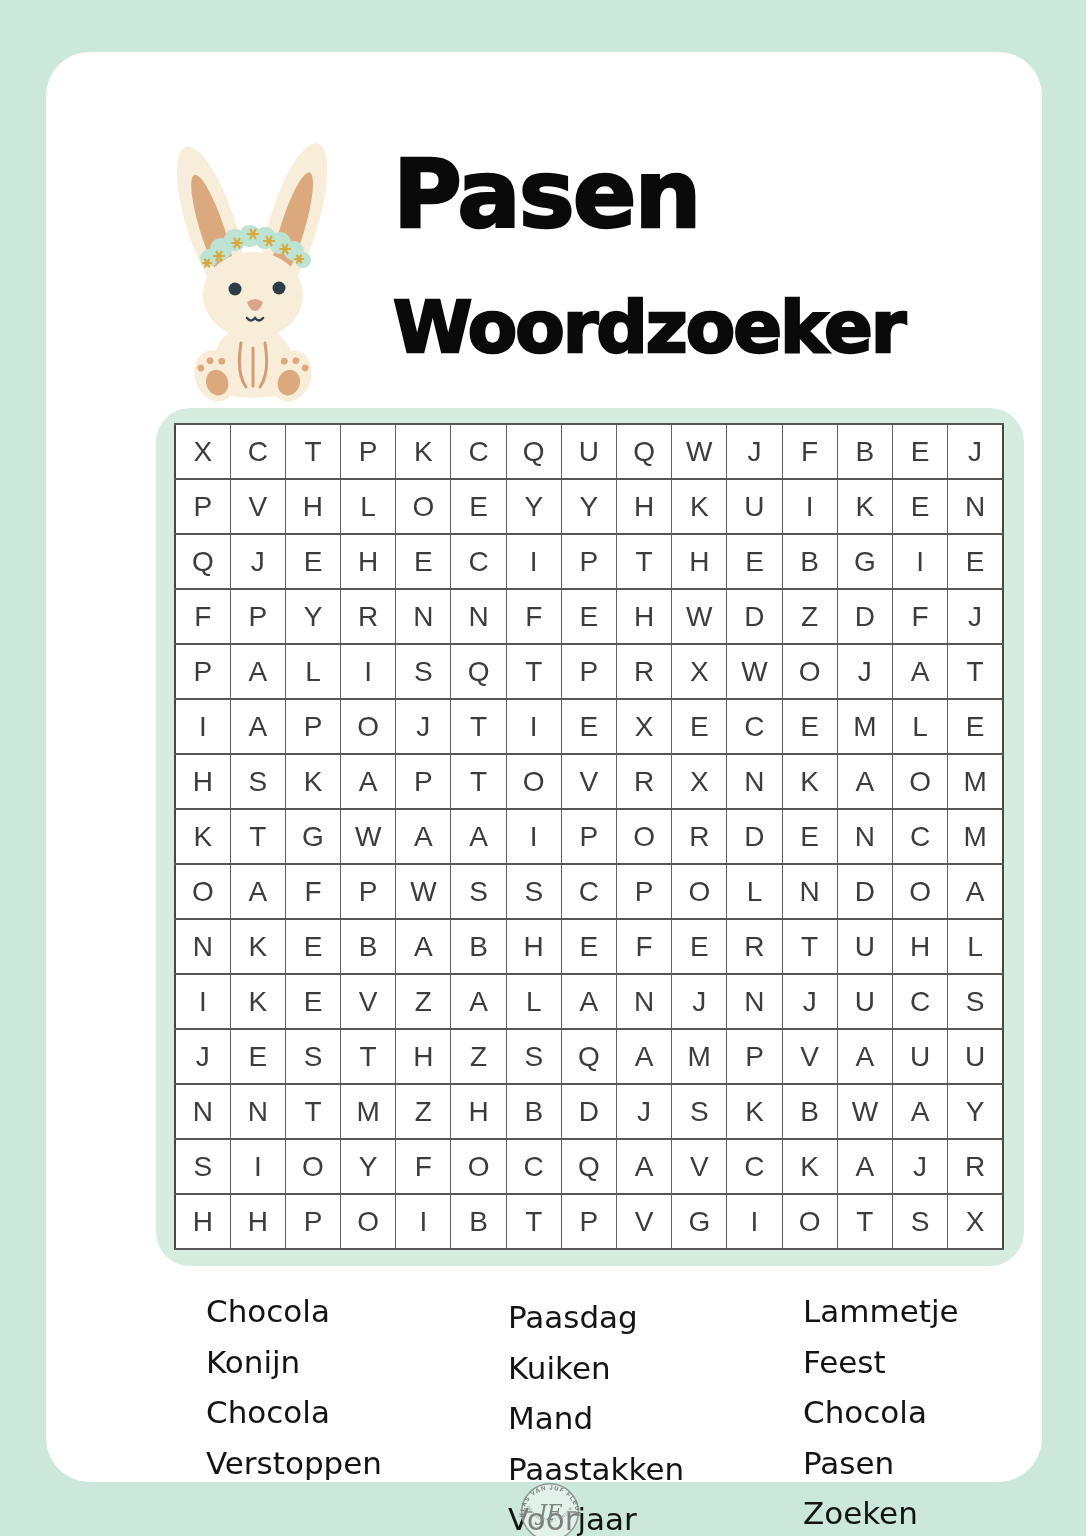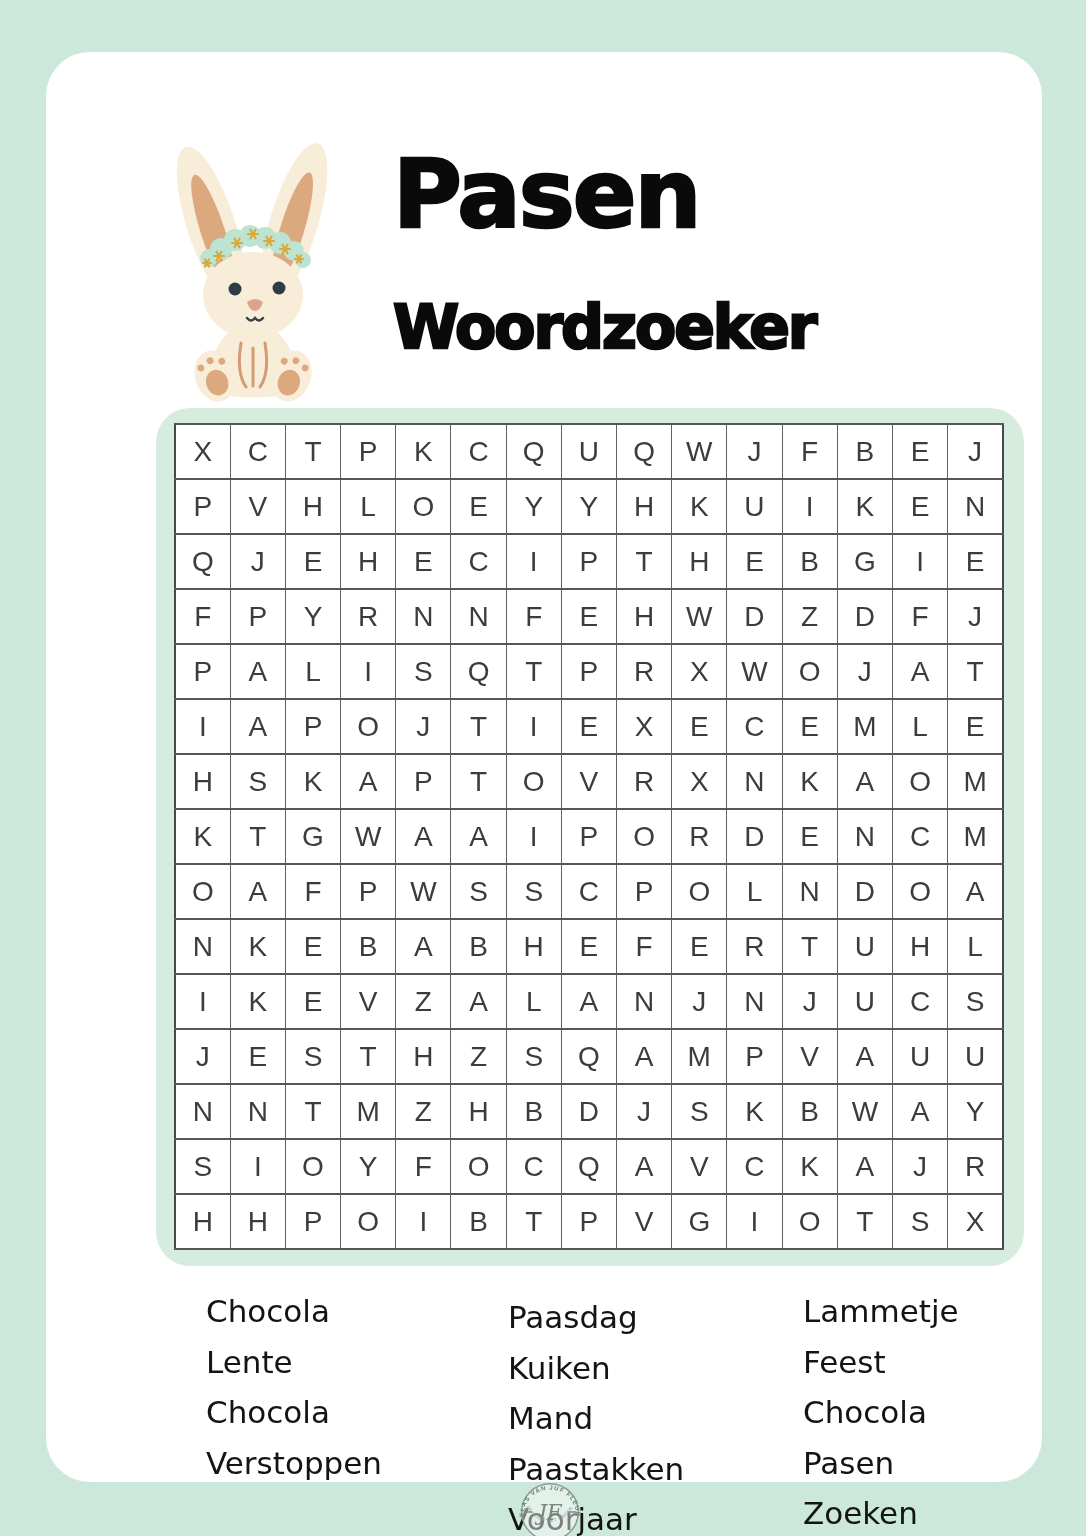--- a/index.html
+++ b/index.html
@@ -29,21 +29,21 @@
   .title {
     position:absolute;
     left:347px; top:96px;
     color:#0a0a0a;
     font-family:"DejaVu Sans", sans-serif;
     font-weight:800;
     -webkit-text-stroke:2.5px #0a0a0a;
     letter-spacing:-2px;
   }
   .title .line1 { font-size:94px; line-height:94px; }
-  .title .line2 { font-size:60px; line-height:94px; margin-top:38px; }
+  .title .line2 { font-size:72px; line-height:94px; margin-top:38px; }
   .grid-frame {
     position:absolute;
     left:110px; top:356px;
     width:868px; height:858px;
     background:#d5ecdf;
     border-radius:34px;
   }
   .grid-inner {
     position:absolute;
     left:18px; top:15px;
@@ -440,21 +440,21 @@
                 <td>S</td>
                 <td>X</td>
               </tr>
             </tbody>
         </table>
       </div>
     </div>
 
     <div class="word-col" id="word-col-0">
         <div class="word">Chocola</div>
-        <div class="word">Lente</div>
+        <div class="word">Konijn</div>
         <div class="word">Chocola</div>
         <div class="word">Verstoppen</div>
       </div>
     <div class="word-col" id="word-col-1">
         <div class="word">Paasdag</div>
         <div class="word">Kuiken</div>
         <div class="word">Mand</div>
         <div class="word">Paastakken</div>
         <div class="word">Voorjaar</div>
       </div>

